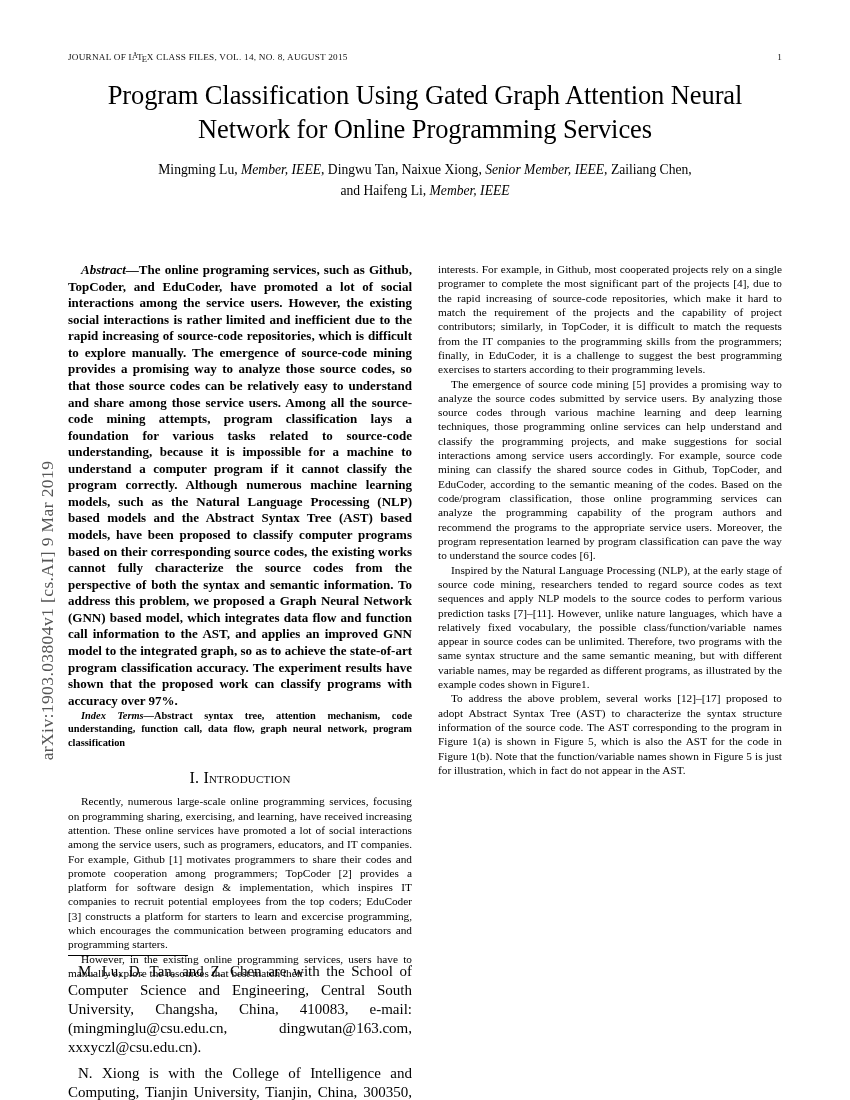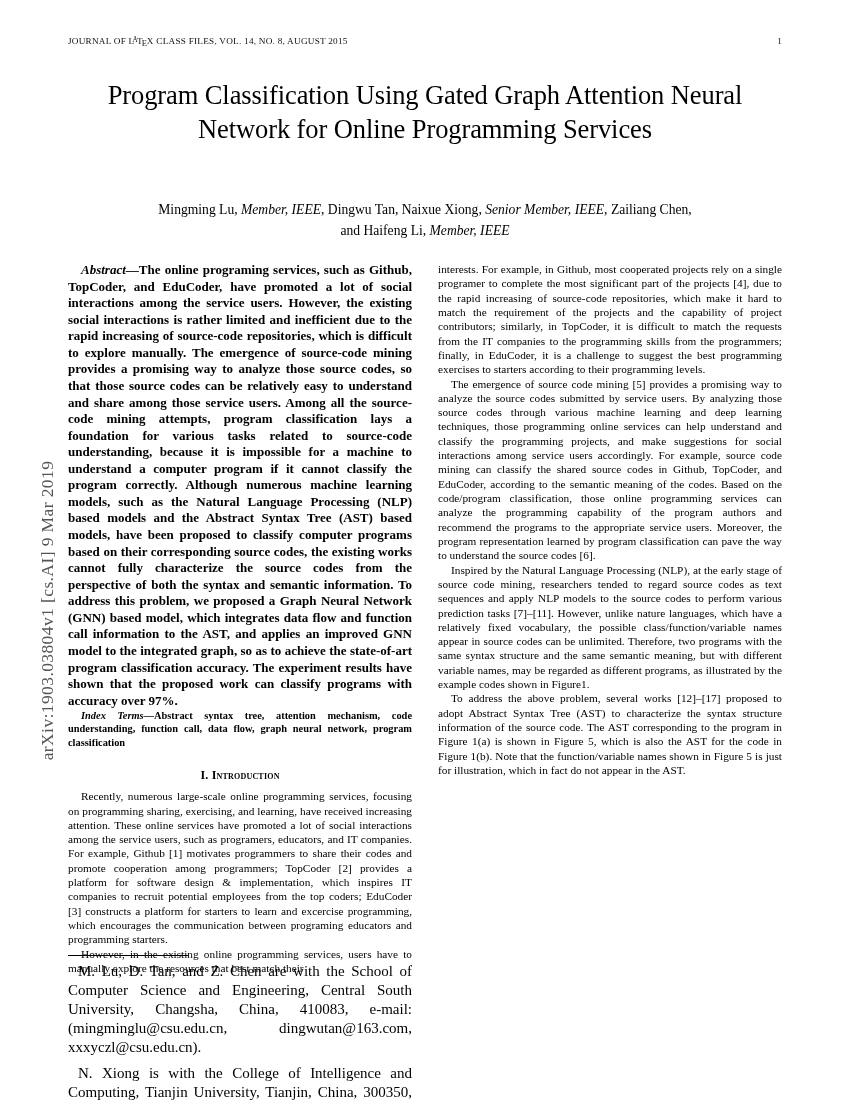--- a/index.html
+++ b/index.html
@@ -33,21 +33,21 @@
     font-size: 17.5px;
     letter-spacing: 0.4px;
     color: #555555;
     text-align: center;
     white-space: nowrap;
   }
   
   .runhead {
     position: absolute;
     left: 68px;
-    top: 36px;
+    top: 52px;
     width: 714px;
     font-size: 9.2px;
     letter-spacing: 0.25px;
     color: #111;
   }
   .runhead .left {
     float: left;
   }
   .runhead .right {
     float: right;
@@ -81,21 +81,20 @@
   }
   
   .authors {
     position: absolute;
     left: 92px;
     top: 160px;
     width: 666px;
     text-align: center;
     font-size: 13.6px;
     line-height: 1.52;
-    margin-top: 40px;
   }
   .authors em {
     font-style: italic;
   }
   
   .col {
     position: absolute;
     top: 262px;
     width: 344px;
     font-size: 11.3px;
@@ -129,24 +128,23 @@
     margin: 15px 0 0 0;
     text-indent: 13px;
   }
   .indexterms .lead {
     font-style: italic;
     font-weight: bold;
   }
   .sec-head {
     text-align: center;
     font-variant: small-caps;
-    font-size: 12px;
+    font-size: 16px;
     margin: 19px 0 6px 0;
     letter-spacing: 0.2px;
-    font-weight: bold;
   }
 
   
   .footnote-rule {
     position: absolute;
     left: 68px;
     top: 955px;
     width: 120px;
     border-top: 0.8px solid #000;
   }

